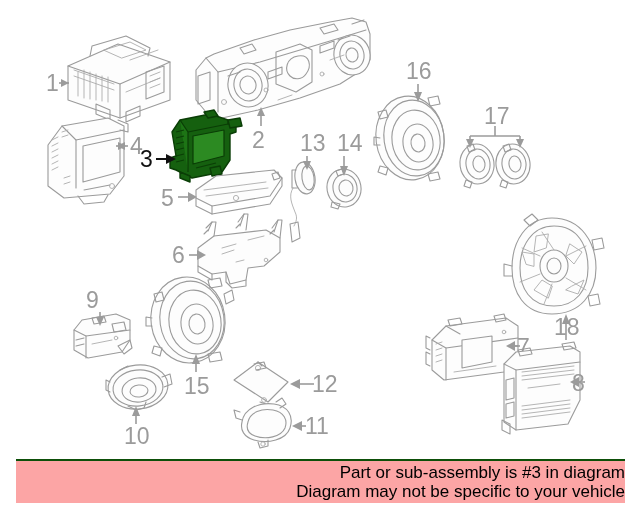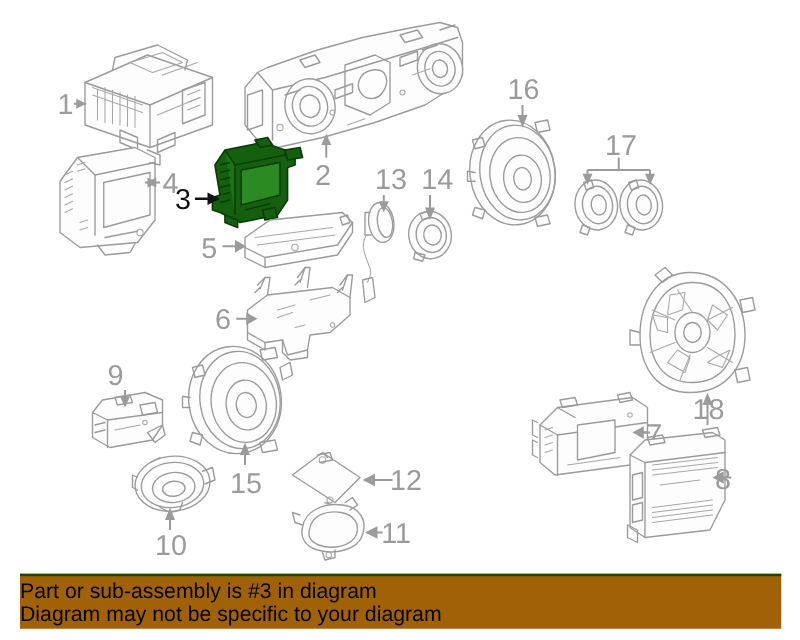--- a/index.html
+++ b/index.html
@@ -26,26 +26,26 @@
     width: 640px;
     height: 512px;
     display: block;
   }
   .banner {
     position: absolute;
     left: 16px;
     top: 459px;
     width: 609px;
     height: 44px;
-    background: #a16207;
+    background: #fca5a5;
     border-top: 2px solid #0d4f09;
     box-sizing: border-box;
     display: flex;
     flex-direction: column;
-    align-items: flex-start;
+    align-items: flex-end;
     justify-content: center;
     line-height: 1.12;
   }
   .banner-line {
     color: #000000;
     font-size: 17px;
     font-family: "Liberation Sans", sans-serif;
     white-space: nowrap;
     letter-spacing: 0px;
   }
@@ -492,16 +492,16 @@
     <g>
       <line class="ln" x1="306" y1="426" x2="296" y2="426"></line>
       <path d="M292,426 L302,421 L302,431 Z" fill="#9b9b9b"></path>
     </g>
     <text class="lbl" x="305" y="434">11</text>
 
   </svg>
 
   <div class="banner">
     <div class="banner-line">Part or sub-assembly is #3 in diagram</div>
-    <div class="banner-line">Diagram may not be specific to your diagram</div>
+    <div class="banner-line">Diagram may not be specific to your vehicle</div>
   </div>
 
 </div>
 
 </body></html>

